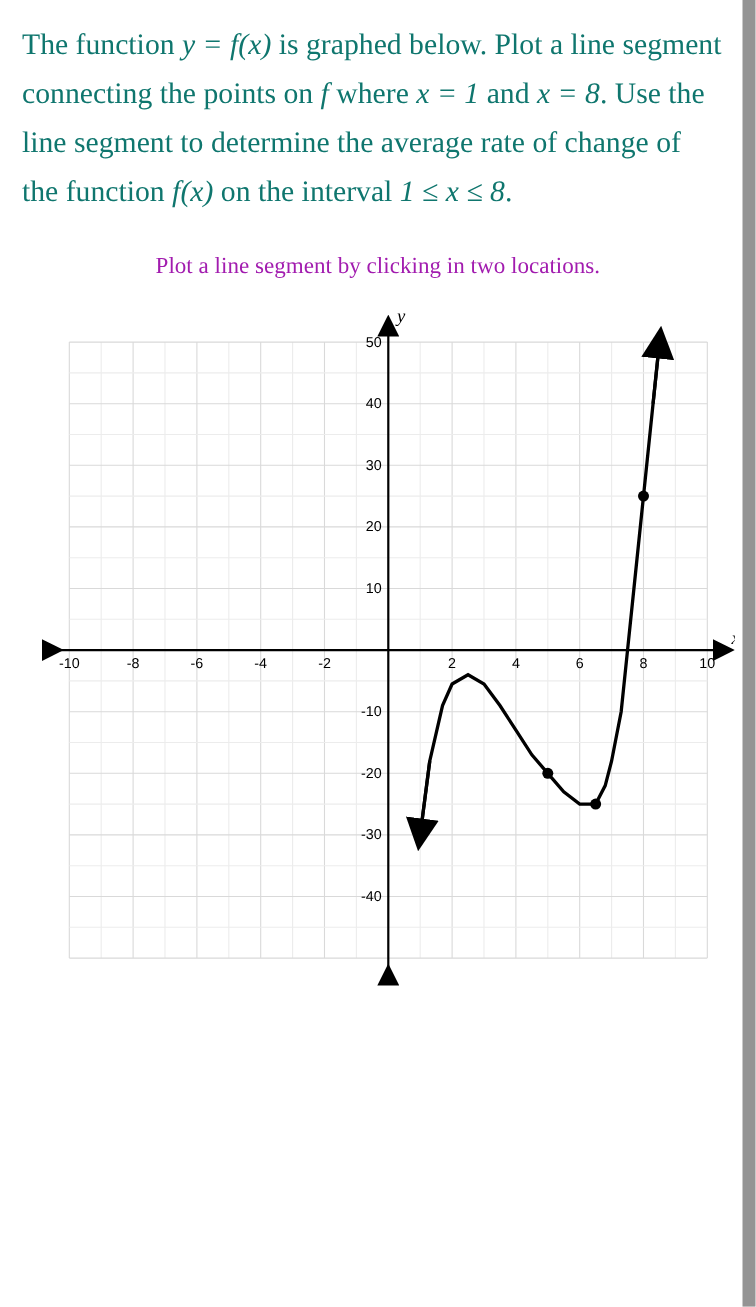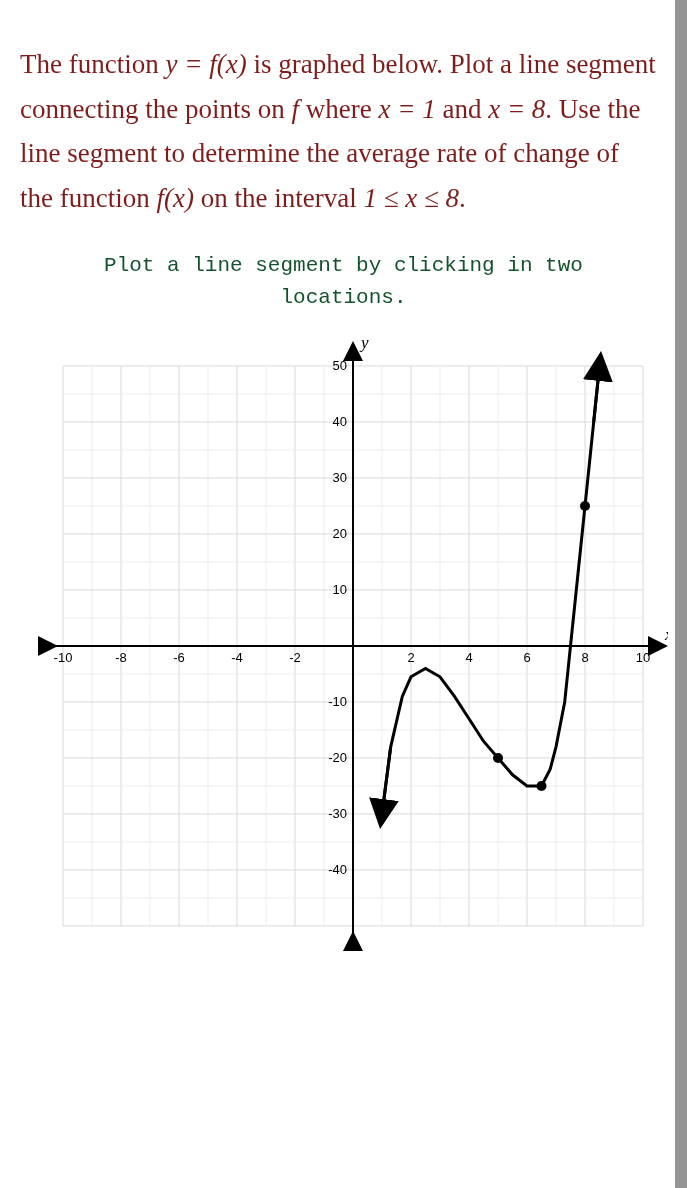--- a/index.html
+++ b/index.html
@@ -15,36 +15,35 @@
     position: absolute;
     right: 0;
     top: 0;
     width: 12px;
     height: 100%;
     background: #949494;
   }
   .problem-text {
     font-size: 27px;
     line-height: 1.65;
-    color: #7f1d1d;
+    color: #0f766e;
     margin-bottom: 30px;
     font-family: Georgia, serif;
     padding-right: 10px;
-    margin-top: 24px;
   }
   .problem-text .math {
     font-style: italic;
     font-family: 'Times New Roman', serif;
   }
   .hint-text {
     font-size: 21px;
-    color: #14532d;
+    color: #a21caf;
     text-align: center;
     margin: 30px 30px 18px 30px;
-    font-family: Liberation Mono, monospace;
+    font-family: Liberation Serif, serif;
     line-height: 1.5;
   }
   .chart-container {
     position: relative;
     width: 640px;
     height: 630px;
     margin: 0 auto 0 8px;
   }
   .chart-svg {
     width: 100%;

